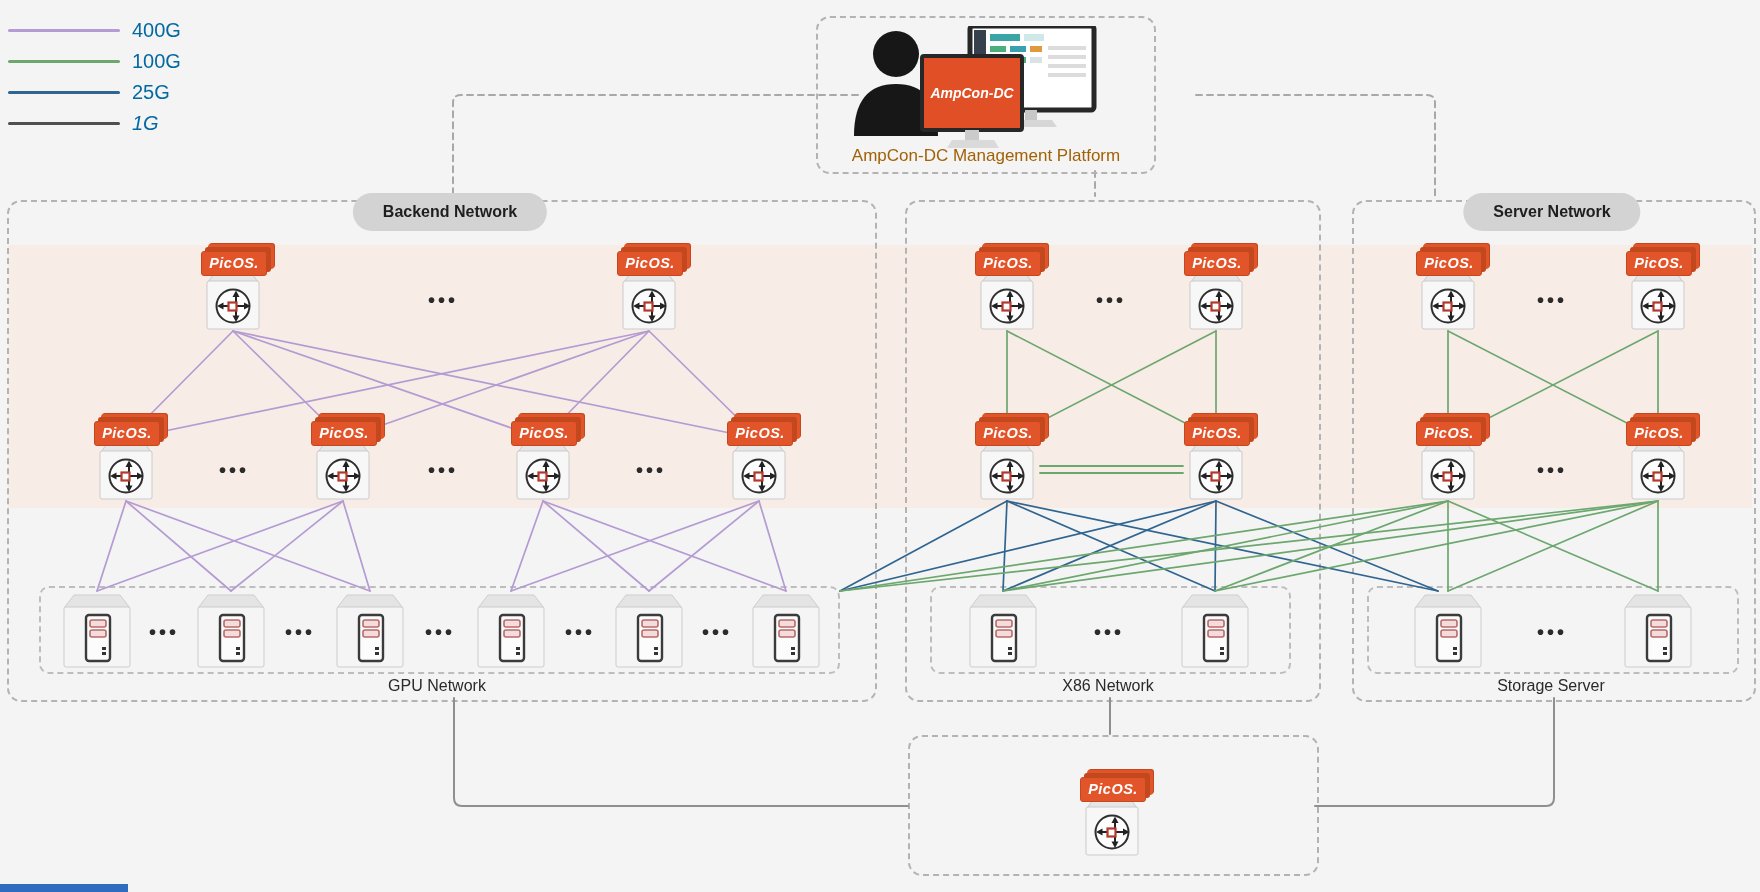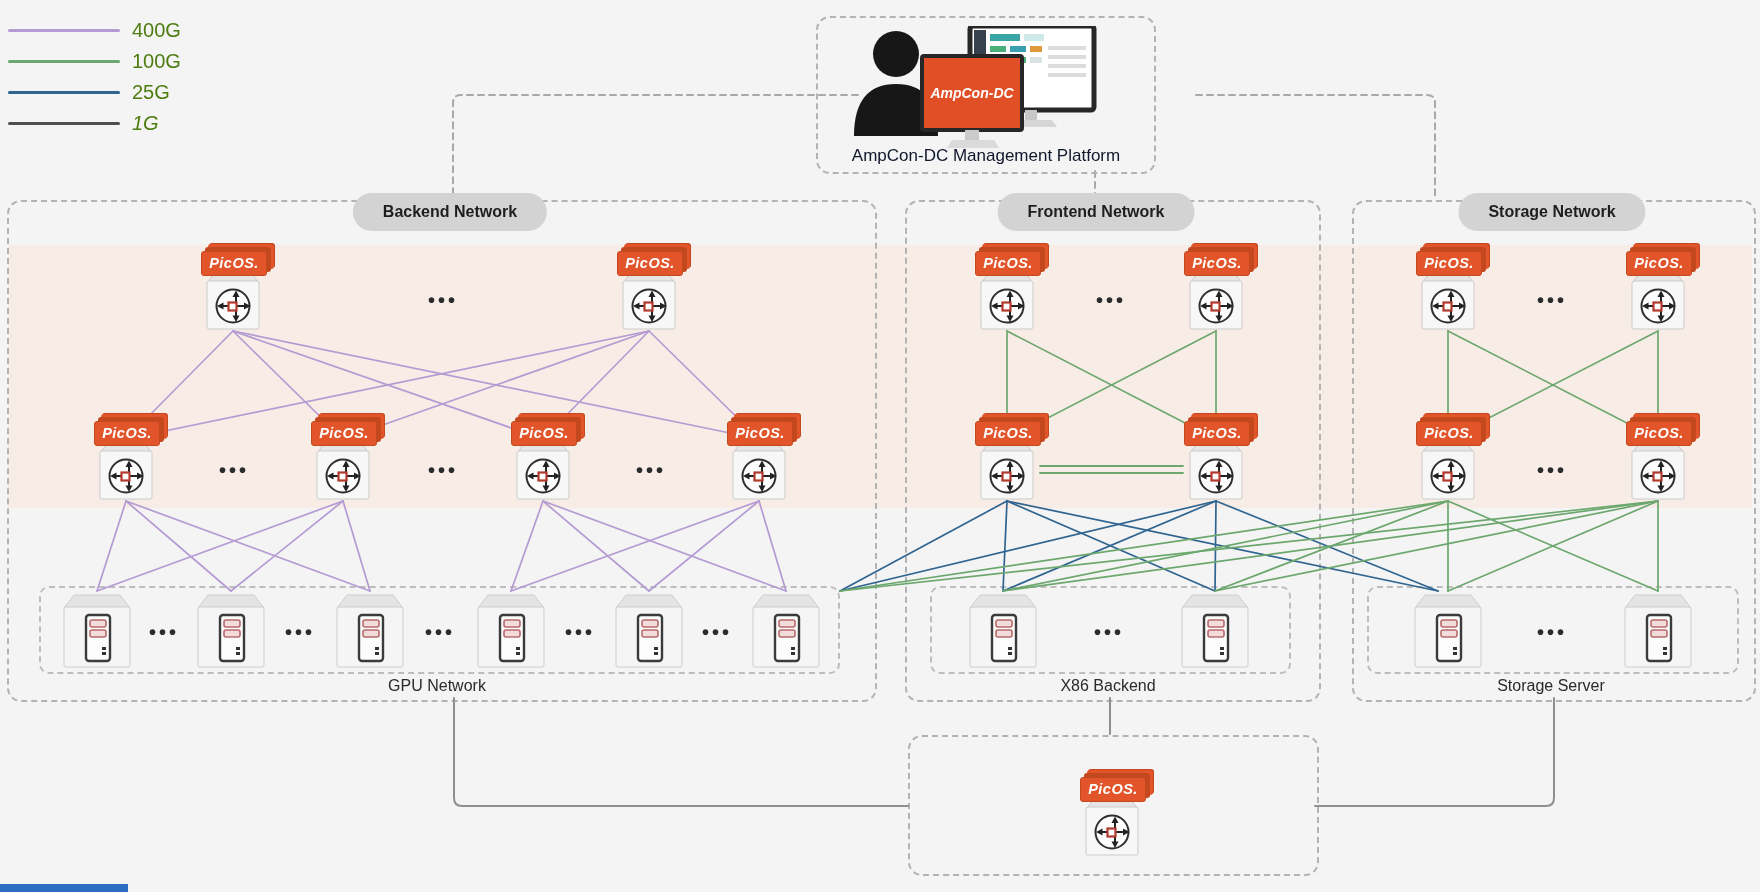--- a/index.html
+++ b/index.html
@@ -14,25 +14,25 @@
         border-radius:19px;white-space:nowrap;z-index:5;}
   .grouplabel{position:absolute;transform:translate(-50%,-50%);font-size:16px;color:#2a2a2a;z-index:3;white-space:nowrap;}
   .node{position:absolute;z-index:3;line-height:0;}
   .badge{position:absolute;z-index:3;width:64px;height:23px;border-radius:3px;color:#fff;
          font-weight:700;font-style:italic;font-size:14.5px;text-align:center;line-height:23px;
          letter-spacing:.5px;margin-top:12px;}
   .dots{position:absolute;transform:translate(-50%,-50%);color:#2b2b2b;font-size:20px;
         letter-spacing:3px;font-weight:700;z-index:3;white-space:nowrap;}
   .legend{position:absolute;left:0;top:0;width:260px;height:140px;z-index:6;}
   .legend-line{position:absolute;left:8px;width:112px;height:3px;border-radius:2px;}
-  .legend-label{position:absolute;left:132px;transform:translateY(-50%);font-size:20px;color:#4d7c0f;}
+  .legend-label{position:absolute;left:132px;transform:translateY(-50%);font-size:20px;color:#0369a1;}
   .mgmtbox{position:absolute;left:816px;top:16px;width:336px;height:154px;
            border:2px dashed #b3b3b3;border-radius:14px;z-index:3;}
   .mgmt-label{position:absolute;left:50%;bottom:6px;transform:translateX(-50%);
-              font-size:17px;color:#0f172a;white-space:nowrap;}
+              font-size:17px;color:#a16207;white-space:nowrap;}
   .bluestrip{position:absolute;left:0;top:884px;width:128px;height:8px;background:#2e6cc0;z-index:6;}
 </style>
 </head>
 <body>
 
 <svg width="0" height="0" style="position:absolute" aria-hidden="true">
   <defs>
     <symbol id="sym-switch" viewBox="0 0 66 62">
       <polygon points="8,13 16,2 50,2 58,13" fill="#e6e6e6" stroke="#c9c9c9" stroke-width="1"></polygon>
       <rect x="7" y="12" width="52" height="48" rx="2" fill="#f7f7f7" stroke="#cbcbcb" stroke-width="1"></rect>
@@ -136,25 +136,24 @@
   <div class="secbox" style="left:7px;top:200px;width:866px;height:498px"></div>
   <div class="secbox" style="left:905px;top:200px;width:412px;height:498px"></div>
   <div class="secbox" style="left:1352px;top:200px;width:400px;height:498px"></div>
   <div class="secbox" style="left:908px;top:735px;width:407px;height:137px"></div>
 
   <div class="subbox" style="left:39px;top:586px;width:797px;height:84px"></div>
   <div class="subbox" style="left:930px;top:586px;width:357px;height:84px"></div>
   <div class="subbox" style="left:1367px;top:586px;width:368px;height:84px"></div>
 
   <div class="pill" style="left:450px;top:212px">Backend Network</div>
-  <div class="pill" style="left:1096px;top:212px">Frontend Network</div>
-  <div class="pill" style="left:1552px;top:212px">Storage Network</div>
+  <div class="pill" style="left:1552px;top:212px">Server Network</div>
 
   <div class="grouplabel" style="left:437px;top:686px">GPU Network</div>
-  <div class="grouplabel" style="left:1108px;top:686px">X86 Backend</div>
+  <div class="grouplabel" style="left:1108px;top:686px">X86 Network</div>
   <div class="grouplabel" style="left:1551px;top:686px">Storage Server</div>
 
   <div class="mgmtbox">
     <svg width="270" height="122" style="position:absolute;left:30px;top:8px">
       <g>
         <circle cx="48" cy="28" r="23" fill="#171717"></circle>
         <path d="M6,110 Q6,58 48,58 Q90,58 90,110 Z" fill="#171717"></path>
       </g>
       <g transform="translate(122,0)">
         <rect x="0" y="0" width="124" height="84" rx="3" fill="#ffffff" stroke="#272727" stroke-width="5"></rect>

